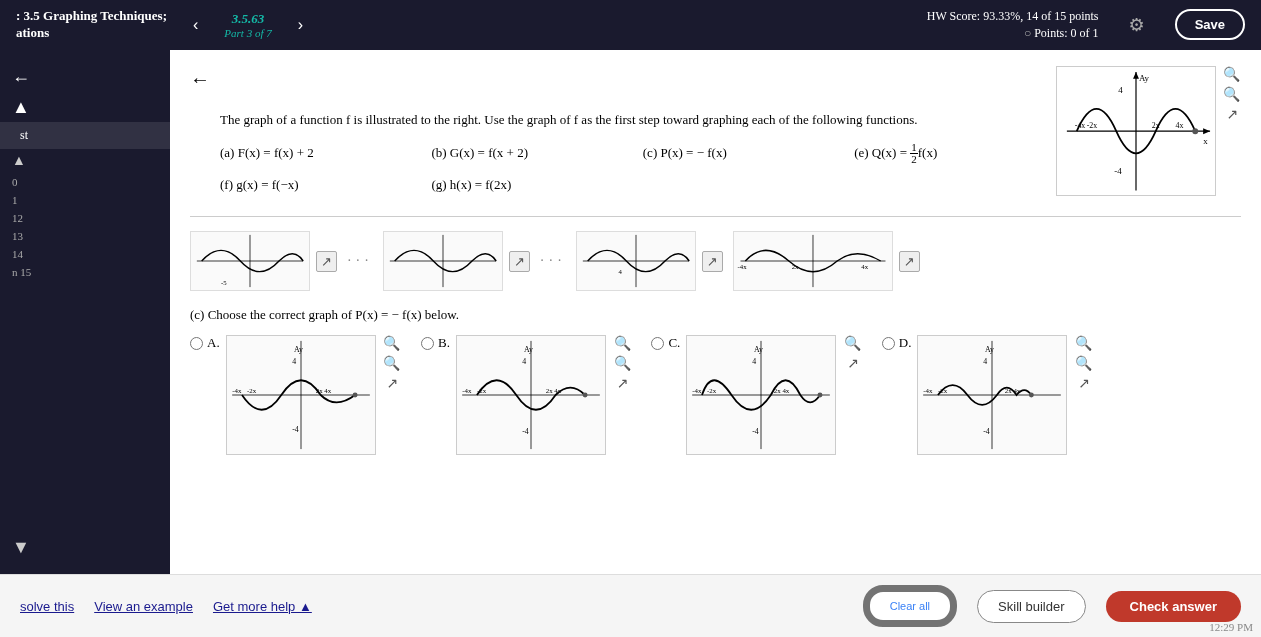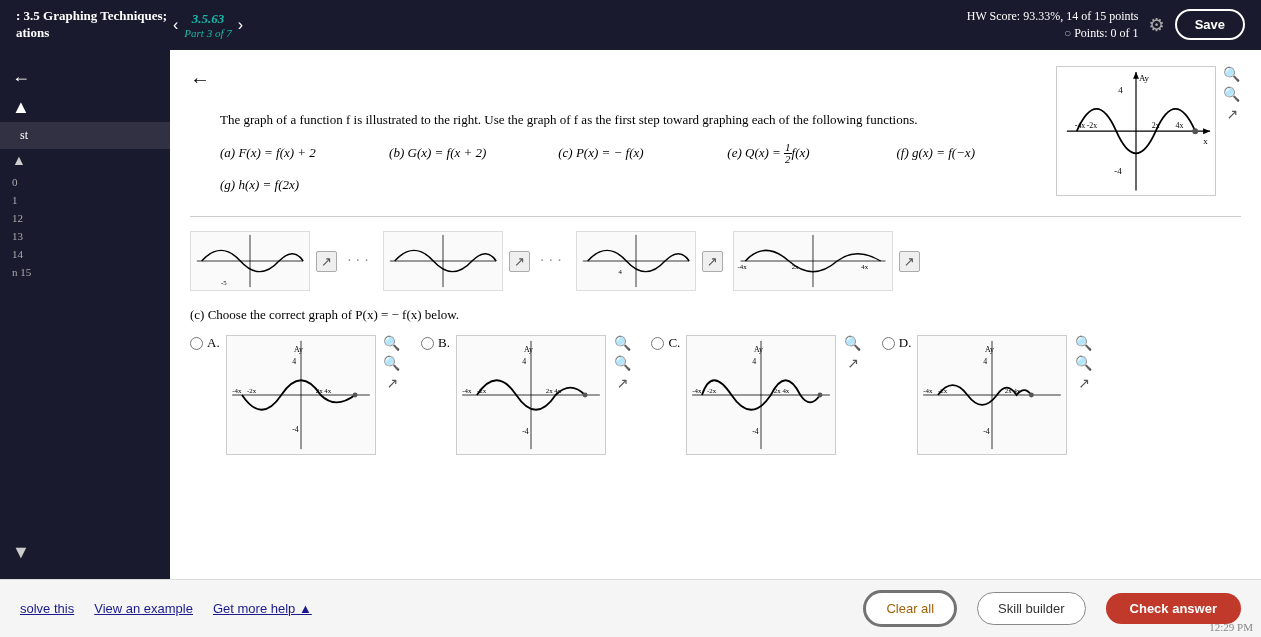--- a/index.html
+++ b/index.html
@@ -1,21 +1,21 @@
 <!DOCTYPE html>
 <html><head>
   <meta charset="utf-8">
   <style>
     * { box-sizing: border-box; margin: 0; padding: 0; }
     body { font-family: 'Times New Roman', serif; background: #1a1a2e; color: #000; width: 1261px; height: 637px; overflow: hidden; }
 
     .app-container { width: 1261px; height: 637px; display: flex; flex-direction: column; background: #fff; }
 
     
-    .header { background: #1a1a2e; color: #fff; display: flex; align-items: center; padding: 8px 16px; min-height: 48px; }
+    .header { background: #1a1a2e; color: #fff; display: flex; align-items: center; padding: 8px 16px; gap: 20px; min-height: 48px; }
     .header-nav { font-size: 13px; color: #14b8a6; text-align: center; font-style: italic; }
     .nav-arrow { background: none; border: none; color: #fff; font-size: 16px; cursor: pointer; padding: 2px 6px; }
     .header-score { font-size: 12px; color: #fff; text-align: right; }
     .header-score div { line-height: 1.4; }
     .gear-btn { background: none; border: none; color: #aaa; font-size: 18px; cursor: pointer; margin-left: 10px; }
     .save-btn { background: #1a1a2e; border: 2px solid #fff; color: #fff; border-radius: 20px; padding: 6px 18px; font-size: 13px; font-weight: bold; cursor: pointer; margin-left: 10px; }
 
     
     .main-content { flex: 1; display: flex; overflow: hidden; }
 
@@ -30,21 +30,21 @@
     
     .content-panel { flex: 1; background: #fff; padding: 16px 20px; overflow-y: auto; }
 
     
     .question-header { display: flex; align-items: flex-start; gap: 10px; margin-bottom: 12px; }
     .question-text { font-size: 13px; line-height: 1.6; flex: 1; margin-top: 44px; }
     .graph-preview { width: 160px; height: 130px; border: 1px solid #ccc; position: relative; flex-shrink: 0; }
     .graph-icons { display: flex; flex-direction: column; gap: 4px; margin-left: 4px; }
     .icon-btn { background: none; border: none; cursor: pointer; font-size: 14px; color: #555; }
 
-    .functions-grid { display: grid; grid-template-columns: 1fr 1fr 1fr 1fr 1fr; gap: 8px 20px; font-size: 13px; line-height: 1.8; margin-bottom: 8px; font-style: italic; }
+    .functions-grid { display: grid; grid-template-columns: 1fr 1fr 1fr 1fr; gap: 8px 20px; font-size: 13px; line-height: 1.8; margin-bottom: 8px; }
 
     
     .divider { border: none; border-top: 1px solid #ccc; margin: 10px 0; }
 
     
     .graph-options-row { display: flex; align-items: center; gap: 10px; margin-bottom: 12px; padding: 4px 0; }
     .graph-option { display: flex; align-items: center; gap: 6px; }
     .mini-graph { width: 120px; height: 60px; border: 1px solid #ddd; position: relative; background: #fafafa; flex-shrink: 0; }
     .mini-graph svg { width: 100%; height: 100%; }
     .expand-icon { font-size: 13px; color: #555; cursor: pointer; border: 1px solid #aaa; padding: 2px 4px; border-radius: 2px; }
@@ -59,21 +59,21 @@
     .radio-label { display: flex; align-items: flex-start; gap: 4px; font-size: 13px; cursor: pointer; }
     .radio-label input { margin-top: 2px; cursor: pointer; }
     .choice-graph { width: 150px; height: 120px; border: 1px solid #ccc; position: relative; background: #fafafa; }
     .choice-graph svg { width: 100%; height: 100%; }
     .choice-icons { display: flex; flex-direction: column; gap: 4px; margin-left: 2px; }
 
     
     .bottom-bar { background: #f5f5f5; border-top: 1px solid #ddd; padding: 10px 20px; display: flex; align-items: center; gap: 20px; min-height: 52px; }
     .bottom-link { color: #1a1a8e; font-size: 13px; cursor: pointer; text-decoration: underline; background: none; border: none; }
     .spacer { flex: 1; }
-    .clear-btn { background: #fff; border: 3px solid #737373; color: #a16207; border-radius: 20px; padding: 8px 20px; font-size: 13px; cursor: pointer; }
+    .clear-btn { background: #fff; border: 7px solid #737373; color: #3b82f6; border-radius: 20px; padding: 8px 20px; font-size: 11px; cursor: pointer; }
     .skill-btn { background: #fff; border: 1px solid #888; color: #333; border-radius: 20px; padding: 8px 20px; font-size: 13px; cursor: pointer; }
     .check-btn { background: #c0392b; border: none; color: #fff; border-radius: 20px; padding: 8px 24px; font-size: 13px; cursor: pointer; font-weight: bold; }
 
     
     .timestamp { color: #888; font-size: 11px; position: absolute; bottom: 4px; right: 8px; }
 
     
     .frac { display: inline-flex; flex-direction: column; align-items: center; font-size: 11px; vertical-align: middle; line-height: 1; }
     .frac .num { border-bottom: 1px solid #000; padding: 0 1px; }
     .frac .den { padding: 0 1px; }

